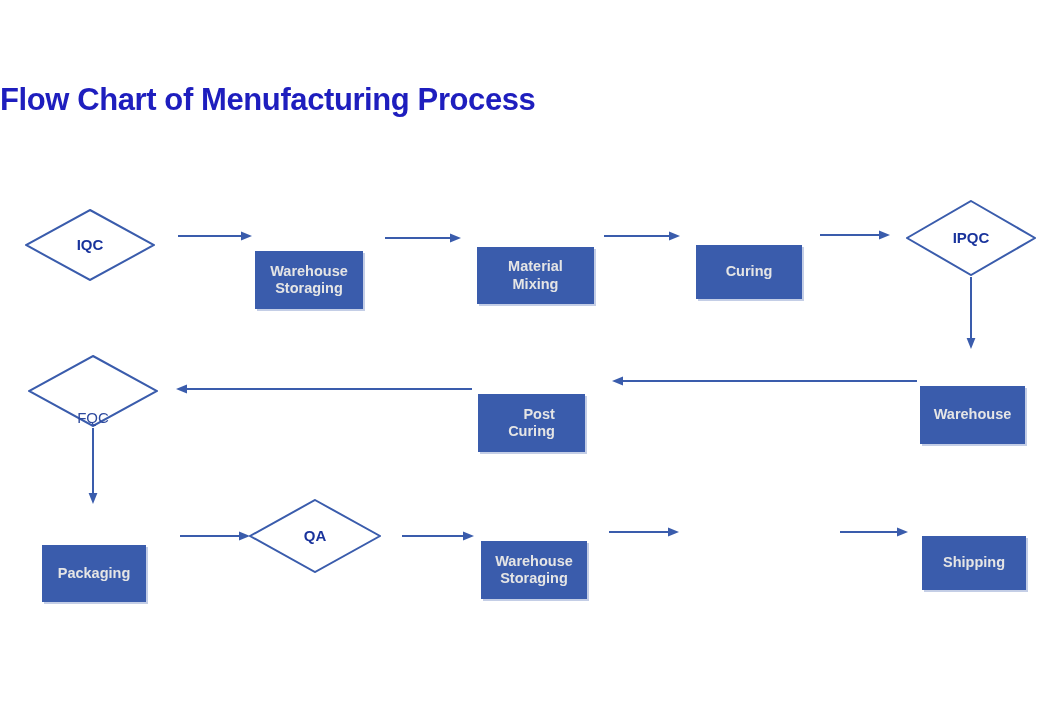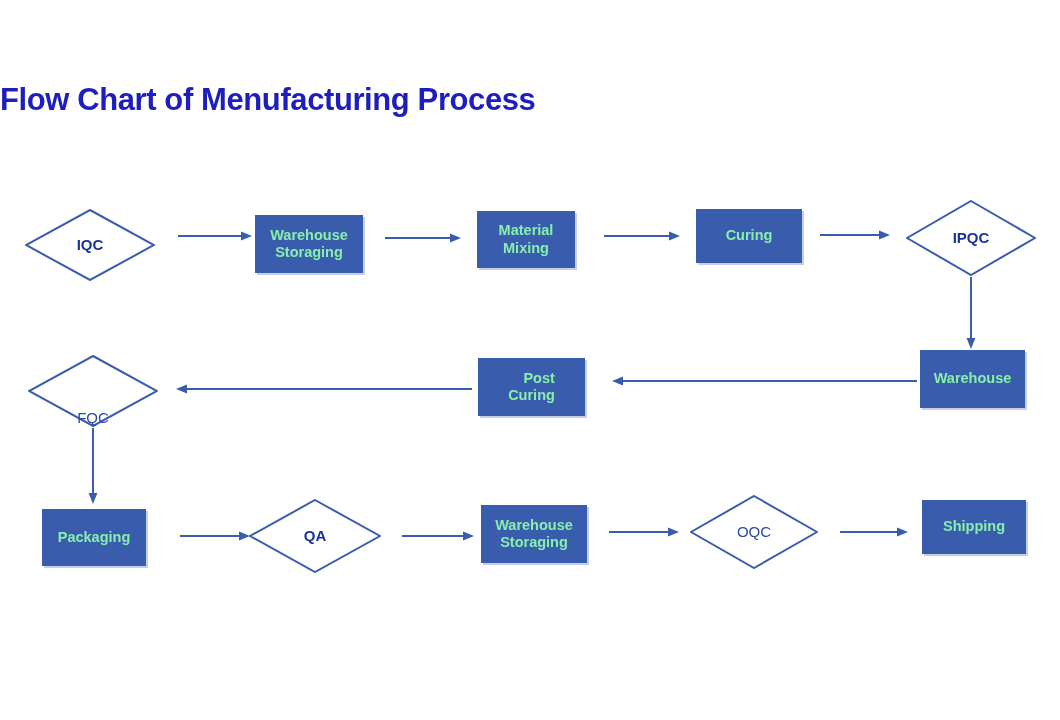--- a/index.html
+++ b/index.html
@@ -36,24 +36,25 @@
     position: absolute;
     box-sizing: border-box;
     display: flex;
     align-items: center;
     justify-content: center;
     text-align: center;
     line-height: 1.18;
   }
   .box {
     background: #3a5cac;
-    color: #86efac;
+    color: #e5e5e5;
     font-weight: bold;
     font-size: 14.5px;
     box-shadow: 2px 2px 0 rgba(58,92,172,0.30);
+    margin-top: 36px;
   }
   .box span { display: block; }
 
   
   .diamond {
     background: transparent;
   }
   .diamond .dshape {
     position: absolute;
     left: 0; top: 0;
@@ -103,21 +104,21 @@
     </div>
   </div>
 
   <div class="conn" style="left:385px; top:230px;">
     <svg width="76" height="16" viewBox="0 0 76 16">
       <line x1="0" y1="8" x2="67" y2="8" stroke="#3a5cac" stroke-width="2"></line>
       <polygon points="76,8 65,3.6 65,12.4" fill="#3a5cac"></polygon>
     </svg>
   </div>
 
-  <div class="node box" style="left:477px; top:211px; width:98px; height:57px;">
+  <div class="node box" style="left:477px; top:211px; width:117px; height:57px;">
     <div>
       <span>Material</span>
       <span>Mixing</span>
     </div>
   </div>
 
   <div class="conn" style="left:604px; top:228px;">
     <svg width="76" height="16" viewBox="0 0 76 16">
       <line x1="0" y1="8" x2="67" y2="8" stroke="#3a5cac" stroke-width="2"></line>
       <polygon points="76,8 65,3.6 65,12.4" fill="#3a5cac"></polygon>
@@ -220,26 +221,20 @@
     </div>
   </div>
 
   <div class="conn" style="left:609px; top:524px;">
     <svg width="70" height="16" viewBox="0 0 70 16">
       <line x1="0" y1="8" x2="61" y2="8" stroke="#3a5cac" stroke-width="2"></line>
       <polygon points="70,8 59,3.6 59,12.4" fill="#3a5cac"></polygon>
     </svg>
   </div>
 
-  <div class="node diamond light" style="left:690px; top:495px; width:128px; height:74px;">
-    <svg class="dshape" viewBox="0 0 128 74" preserveAspectRatio="none">
-      <polygon points="64,1 127,37 64,73 1,37" fill="#ffffff" stroke="#3a5cac" stroke-width="2"></polygon>
-    </svg>
-    <span class="dlabel">OQC</span>
-  </div>
 
   <div class="conn" style="left:840px; top:524px;">
     <svg width="68" height="16" viewBox="0 0 68 16">
       <line x1="0" y1="8" x2="59" y2="8" stroke="#3a5cac" stroke-width="2"></line>
       <polygon points="68,8 57,3.6 57,12.4" fill="#3a5cac"></polygon>
     </svg>
   </div>
 
   <div class="node box" style="left:922px; top:500px; width:104px; height:54px;">
     <span>Shipping</span>

